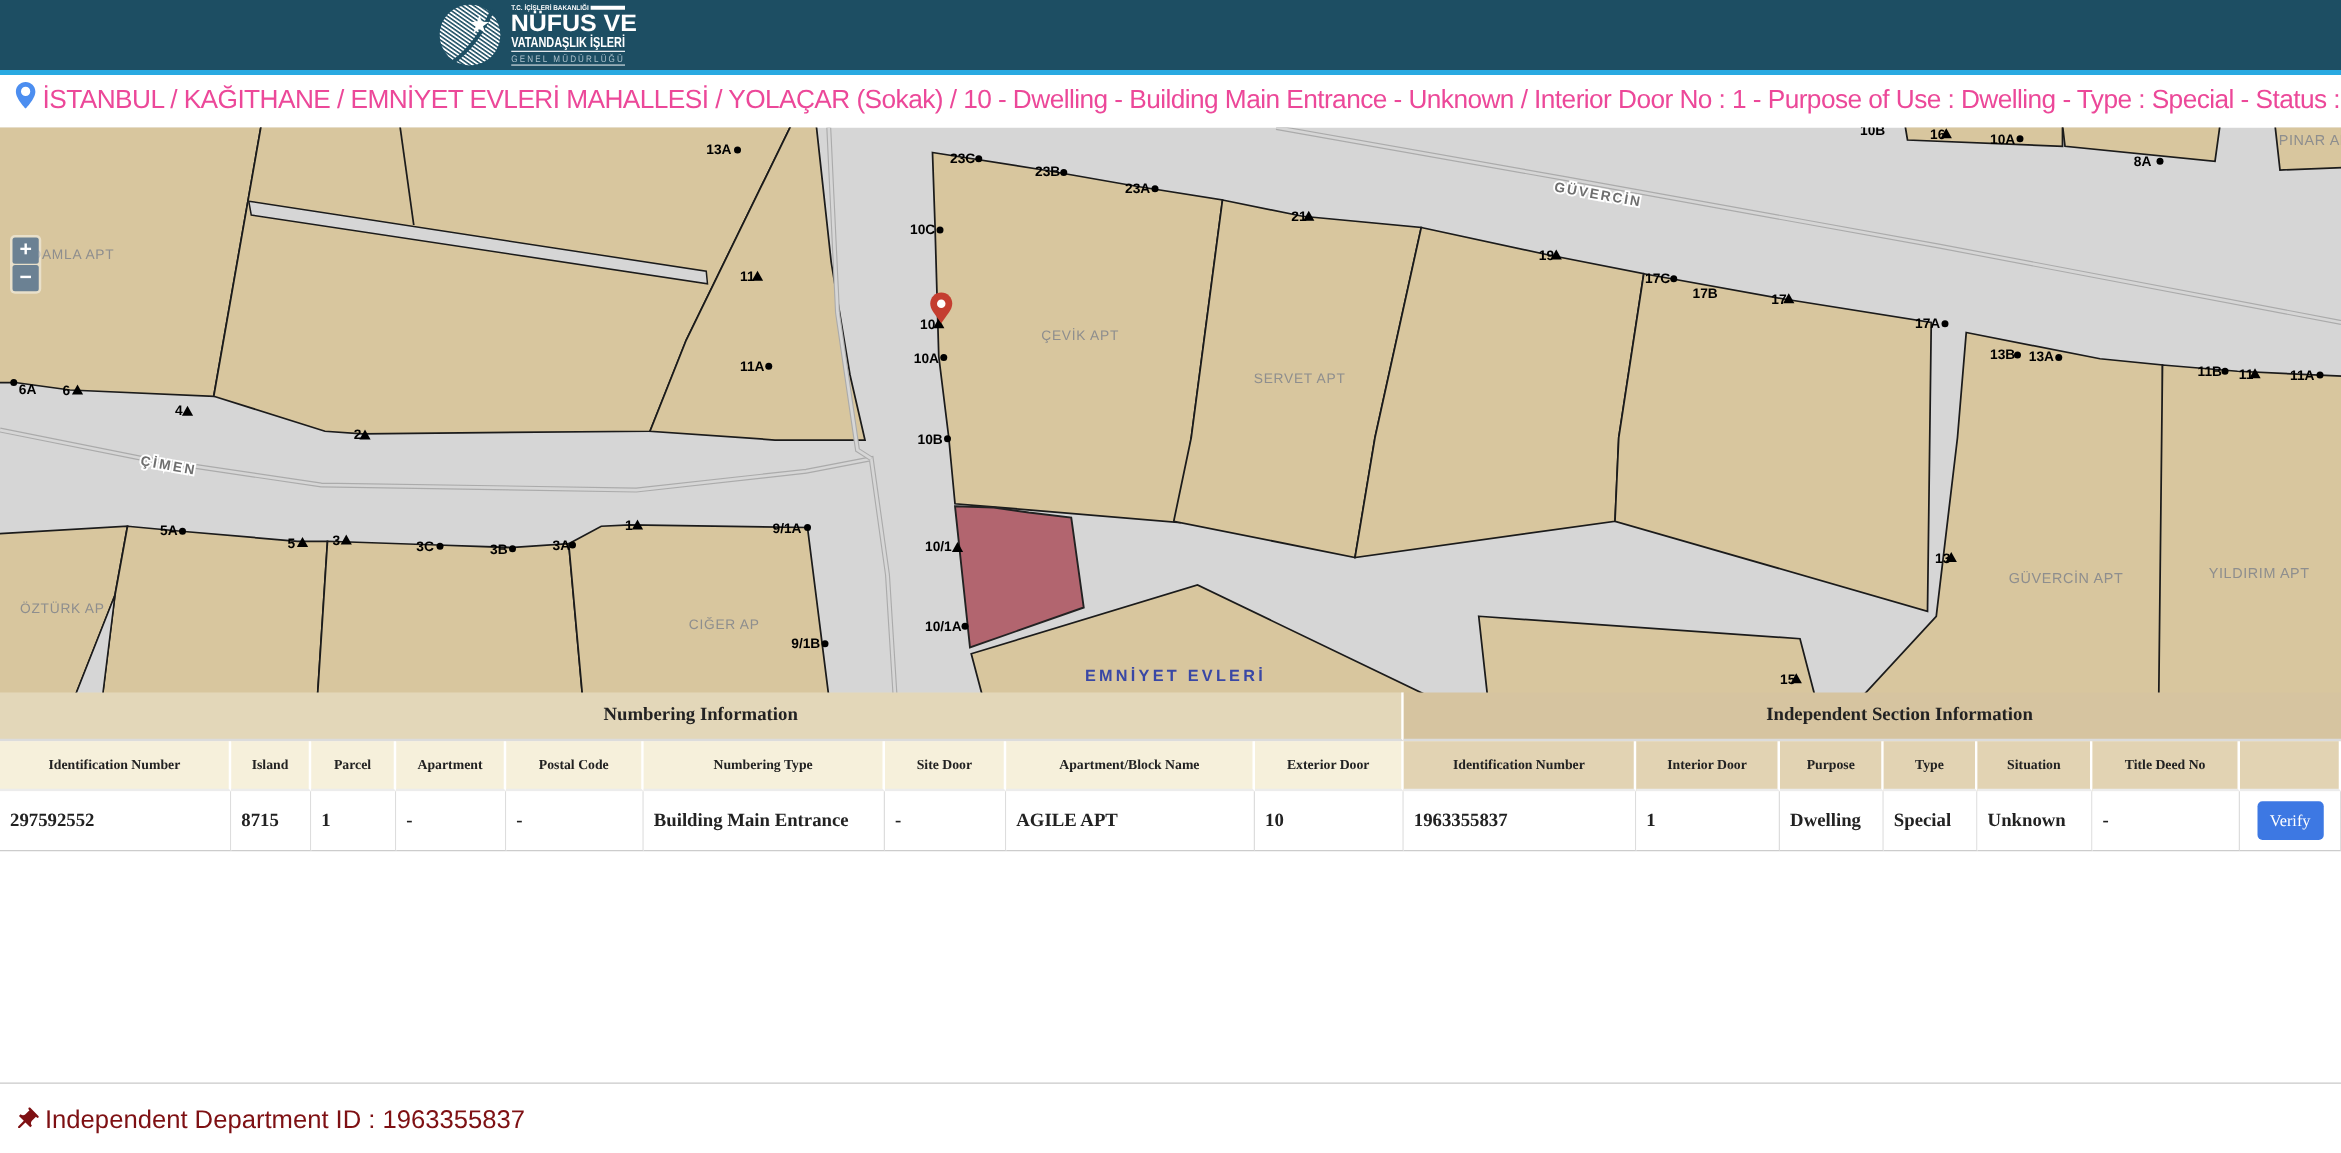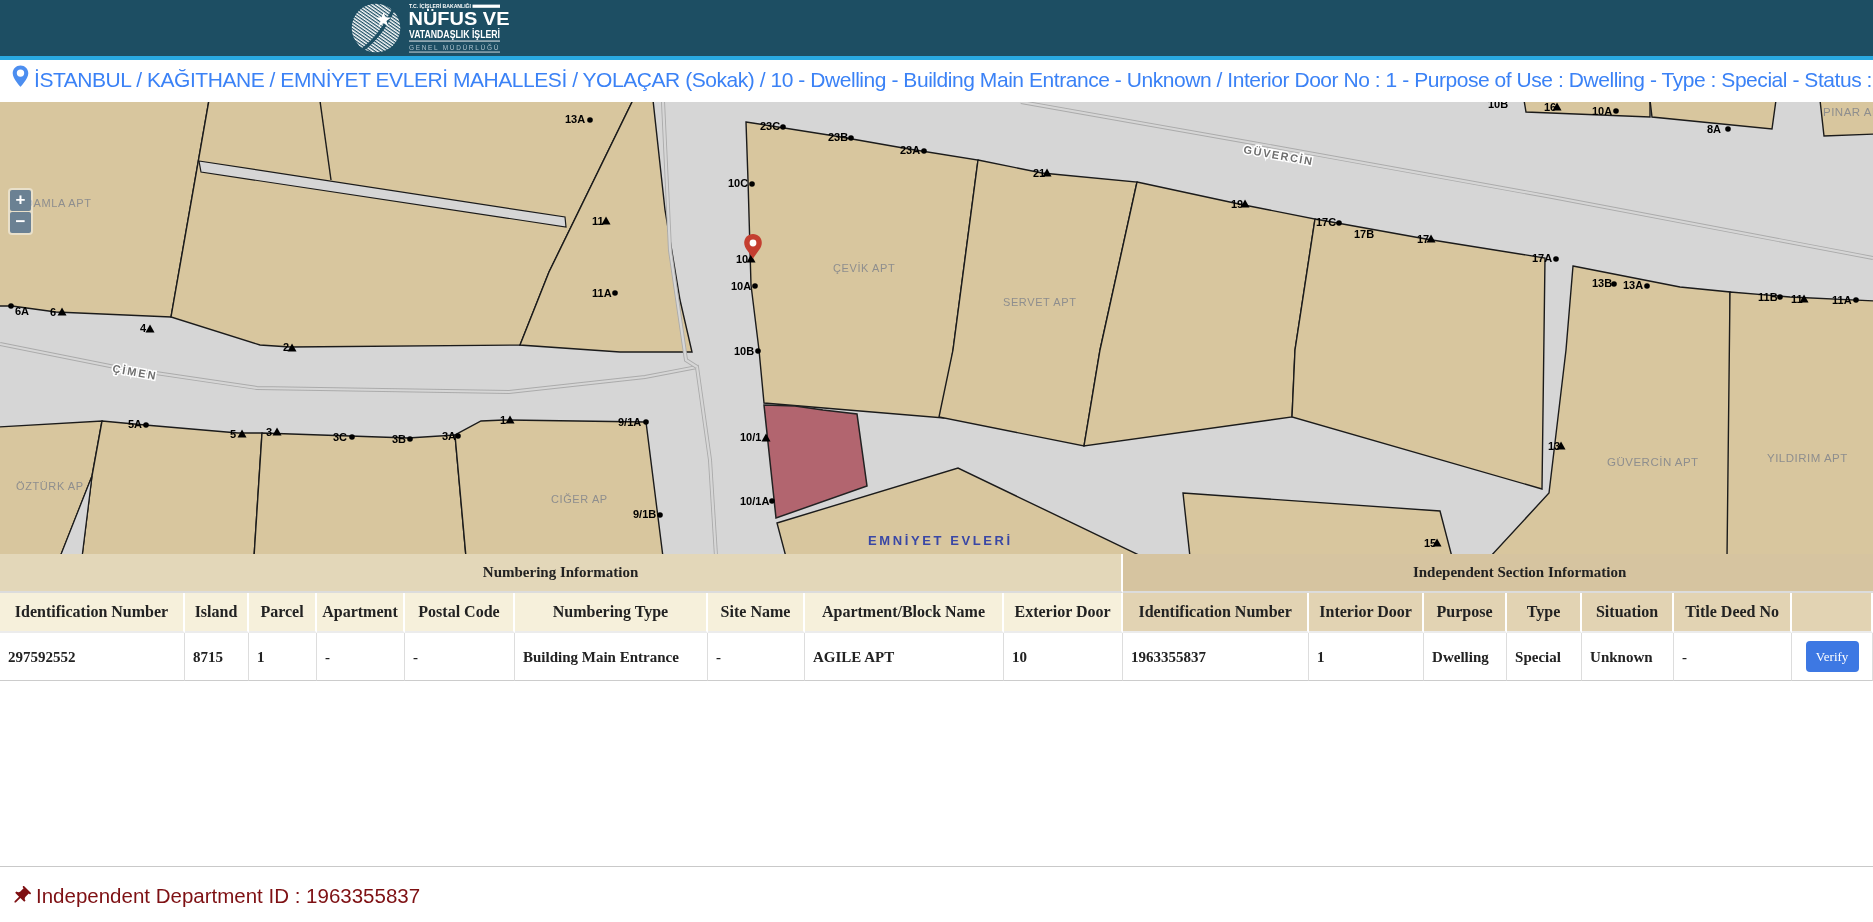--- a/index.html
+++ b/index.html
@@ -1,31 +1,31 @@
 <!DOCTYPE html>
 <html lang="en"><head>
 <meta charset="utf-8">
 <title>Adres</title>
 <style>
 html,body{margin:0;padding:0;background:#fff;font-family:"Liberation Sans", sans-serif;}
 body{width:1873px;height:922px;overflow:hidden;position:relative;}
 .hdr{position:absolute;left:0;top:0;width:1873px;height:56px;background:#1D4E63;text-align:center;}
 .bluebar{position:absolute;left:0;top:56px;width:1873px;height:4px;background:#29A9E1;}
 .crumb{position:absolute;left:0;top:60px;width:1873px;height:42px;background:#fff;}
-.crumb .txt{position:absolute;left:34px;top:8px;font-size:21px;letter-spacing:-0.45px;color:#3b82f6;white-space:nowrap;}
+.crumb .txt{position:absolute;left:34px;top:8px;font-size:21px;letter-spacing:-0.45px;color:#ec4899;white-space:nowrap;}
 .mapwrap{position:absolute;left:0;top:102px;width:1873px;height:454px;}
 .zoomctl{position:absolute;left:8px;top:86px;width:25px;height:47px;background:rgba(255,255,255,.45);border-radius:4px;padding:0;}
 .zoomctl .zb{position:absolute;left:2px;width:21px;height:21px;background:#6B8193;border-radius:2px;color:#fff;font-weight:bold;font-size:17px;line-height:20px;text-align:center;}
 .tblwrap{position:absolute;left:0;top:554px;width:1873px;}
 table.t{border-collapse:separate;border-spacing:0;width:1873px;table-layout:fixed;font-family:Liberation Serif, serif;}
 table.t td,table.t th{overflow:hidden;white-space:nowrap;}
 tr.grp th{height:35px;font-size:15px;font-weight:bold;color:#222;border-bottom:2px solid #DCDCDC;}
 tr.grp th.g1{background:#E3D7B9;border-right:2px solid #fff;}
 tr.grp th.g2{background:#D6C4A0;padding-left:44px;}
-tr.hd th{height:36px;font-size:16px;font-weight:bold;color:#222;text-align:center;border-right:2px solid #fff;border-bottom:2px solid #ECECEC;}
+tr.hd th{height:36px;font-size:11px;font-weight:bold;color:#222;text-align:center;border-right:2px solid #fff;border-bottom:2px solid #ECECEC;}
 tr.hd th.h1{background:#F6F0DB;}
 tr.hd th.h2{background:#E2D3B3;}
 tr.dt td{height:45px;background:#fff;font-size:15px;font-weight:bold;color:#222;text-align:left;vertical-align:middle;padding:2px 0 0 8px;border-right:1px solid #ddd;border-bottom:1px solid #ccc;}
 .vbtn{display:block;margin:0 auto;width:53px;height:31px;background:#3D78E3;color:#fff;border-radius:4px;font-size:13px;font-weight:normal;text-align:center;line-height:31px;}
 .hr{position:absolute;left:0;top:866px;width:1873px;height:1px;background:#c9c9c9;}
 .foot{position:absolute;left:10px;top:882px;height:26px;color:#7E1013;font-size:20.5px;}
 .foot .ftxt{position:absolute;left:26px;top:2px;white-space:nowrap;}
 </style>
 </head>
 <body>
@@ -214,21 +214,21 @@
           <th class="g1" colspan="9">Numbering Information</th>
           <th class="g2" colspan="7">Independent Section Information</th>
         </tr>
 <tr class="hd">
 <th class="h1">Identification Number</th>
           <th class="h1">Island</th>
           <th class="h1">Parcel</th>
           <th class="h1">Apartment</th>
           <th class="h1">Postal Code</th>
           <th class="h1">Numbering Type</th>
-          <th class="h1">Site Name</th>
+          <th class="h1">Site Door</th>
           <th class="h1">Apartment/Block Name</th>
           <th class="h1">Exterior Door</th>
 <th class="h2">Identification Number</th>
           <th class="h2">Interior Door</th>
           <th class="h2">Purpose</th>
           <th class="h2">Type</th>
           <th class="h2">Situation</th>
           <th class="h2">Title Deed No</th>
           <th class="h2"></th>
 </tr>

